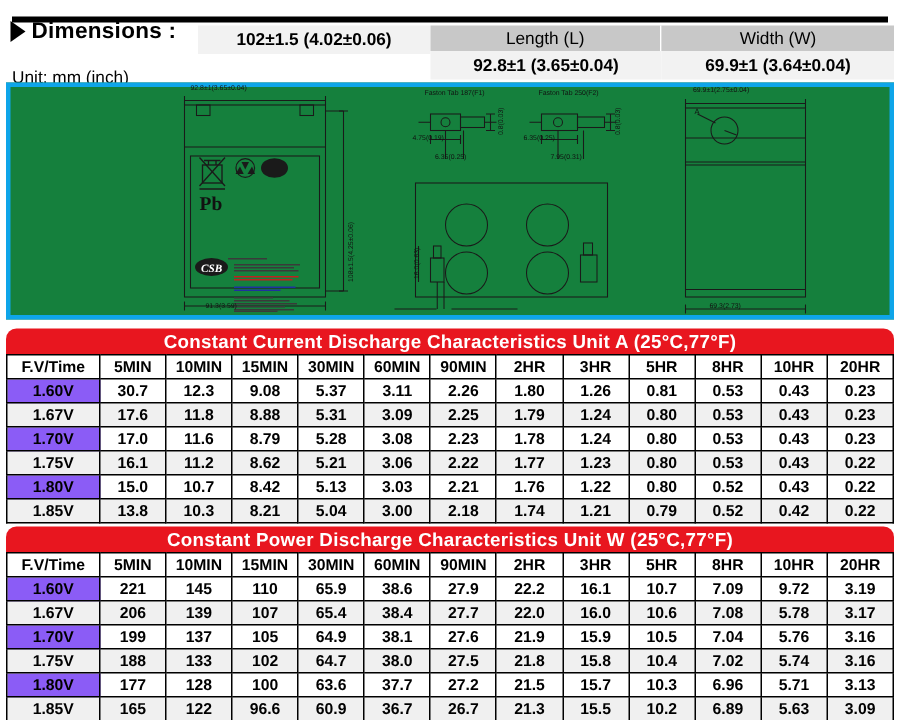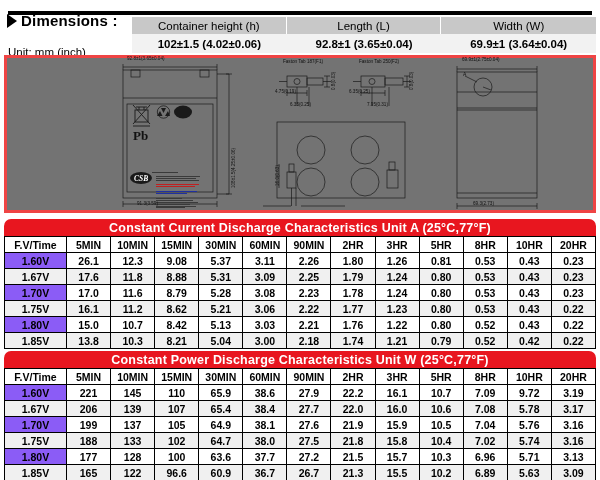--- a/index.html
+++ b/index.html
@@ -104,23 +104,23 @@
     justify-content: center;
   }
 
   
   .draw-panel {
     position: absolute;
     left: 4px;
     top: 55px;
     width: 592px;
     height: 158px;
-    border: 3px solid #ef4444;
+    border: 3px solid #0ea5e9;
     box-sizing: border-box;
-    background: #737373;
+    background: #15803d;
   }
   .draw-inner {
     position: absolute;
     inset: 0;
   }
   .dwg { position: absolute; }
   .lbl {
     position: absolute;
     font-size: 4.6px;
     color: #111;
@@ -215,21 +215,20 @@
   <div class="dim-strip">
     <div class="dim-title">
       <div class="dim-title-row">
         <span class="tri"></span>
         <span class="dim-title-main">Dimensions :</span>
       </div>
       <div class="dim-title-sub">Unit: mm (inch)</div>
     </div>
     <div class="dim-cols">
       <div class="dim-col">
-        <div class="dim-col-head">Container height (h)</div>
         <div class="dim-col-val">102±1.5 (4.02±0.06)</div>
       </div>
       <div class="dim-col">
         <div class="dim-col-head">Length (L)</div>
         <div class="dim-col-val">92.8±1 (3.65±0.04)</div>
       </div>
       <div class="dim-col">
         <div class="dim-col-head">Width (W)</div>
         <div class="dim-col-val">69.9±1 (3.64±0.04)</div>
       </div>
@@ -443,21 +442,21 @@
           <th>3HR</th>
           <th>5HR</th>
           <th>8HR</th>
           <th>10HR</th>
           <th>20HR</th>
         </tr>
       </thead>
       <tbody>
         <tr>
           <td class="fv">1.60V</td>
-          <td>26.1</td>
+          <td>30.7</td>
           <td>12.3</td>
           <td>9.08</td>
           <td>5.37</td>
           <td>3.11</td>
           <td>2.26</td>
           <td>1.80</td>
           <td>1.26</td>
           <td>0.81</td>
           <td>0.53</td>
           <td>0.43</td>

